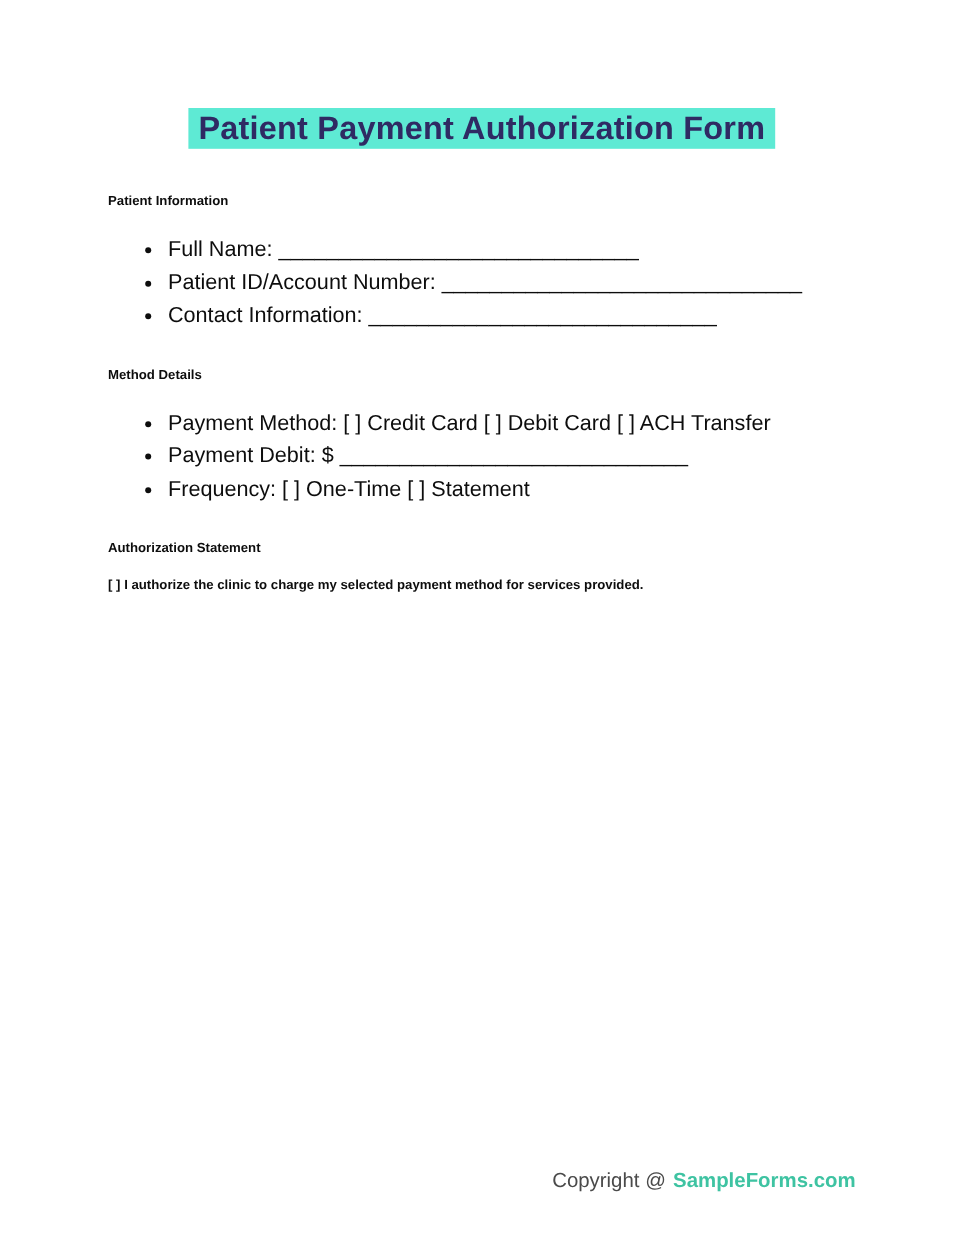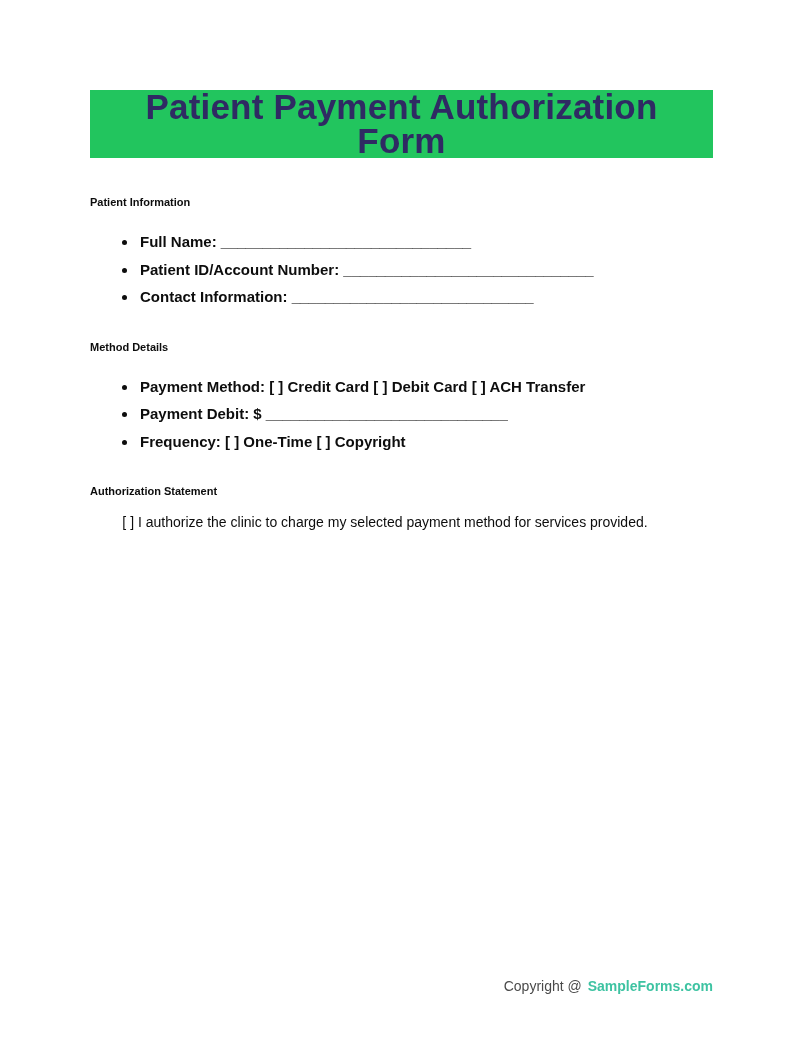--- a/index.html
+++ b/index.html
@@ -21,23 +21,23 @@
     width: 801px;
     height: 1040px;
     position: relative;
   }
   .title-row {
     text-align: center;
     margin: 0 0 34px 0;
   }
   .title-hl {
     display: inline-block;
-    background: #22c55e;
+    background: #5eead4;
     color: #2f2a63;
-    font-size: 35px;
+    font-size: 27px;
     font-weight: 700;
     line-height: 34px;
     padding: 0 8px;
     letter-spacing: 0.2px;
   }
   .doc-section {
     margin-top: 26px;
   }
   .doc-section:first-of-type {
     margin-top: 0;
@@ -47,38 +47,37 @@
     font-weight: 700;
     line-height: 20px;
     margin: 0;
   }
   ul.bullets {
     margin: 16px 0 0 0;
     padding: 0 0 0 48px;
     list-style: disc;
   }
   ul.bullets li {
-    font-size: 15px;
-    font-weight: 700;
+    font-size: 18px;
+    font-weight: 400;
     line-height: 27.5px;
     padding-left: 2px;
   }
   .statement {
-    font-size: 14px;
-    font-weight: 400;
+    font-size: 11px;
+    font-weight: 700;
     line-height: 27.5px;
     margin: 8px 0 0 0;
     max-width: 590px;
-    text-align: center;
   }
   .footer {
     position: absolute;
     right: 88px;
     bottom: 46px;
-    font-size: 14px;
+    font-size: 17px;
     white-space: nowrap;
   }
   .copyright {
     color: #4a4a4a;
     font-weight: 400;
     margin-right: 6px;
   }
   .brand-link {
     color: #3ec3a2;
     font-weight: 700;
@@ -101,21 +100,21 @@
       <li>Patient ID/Account Number: ______________________________</li>
       <li>Contact Information: _____________________________</li>
     </ul>
   </div>
 
   <div class="doc-section">
     <div class="heading">Method Details</div>
     <ul class="bullets">
       <li>Payment Method: [ ] Credit Card [ ] Debit Card [ ] ACH Transfer</li>
       <li>Payment Debit: $ _____________________________</li>
-      <li>Frequency: [ ] One-Time [ ] Copyright</li>
+      <li>Frequency: [ ] One-Time [ ] Statement</li>
     </ul>
   </div>
 
   <div class="doc-section">
     <div class="heading">Authorization Statement</div>
     <p class="statement">[ ] I authorize the clinic to charge my selected payment method for services provided.</p>
   </div>
 
 
 

